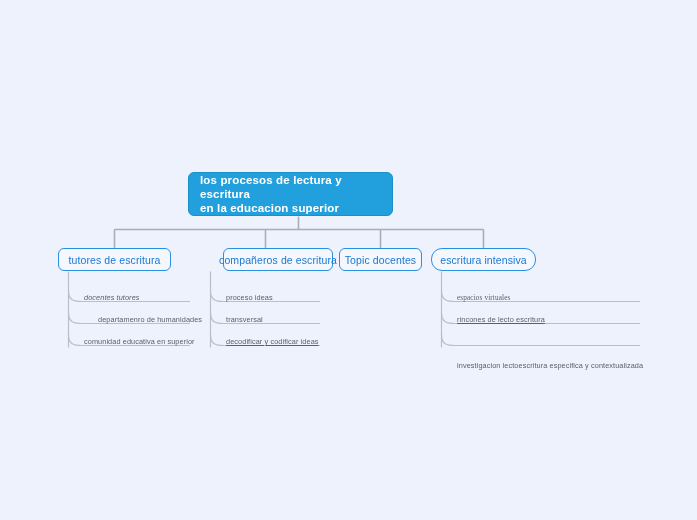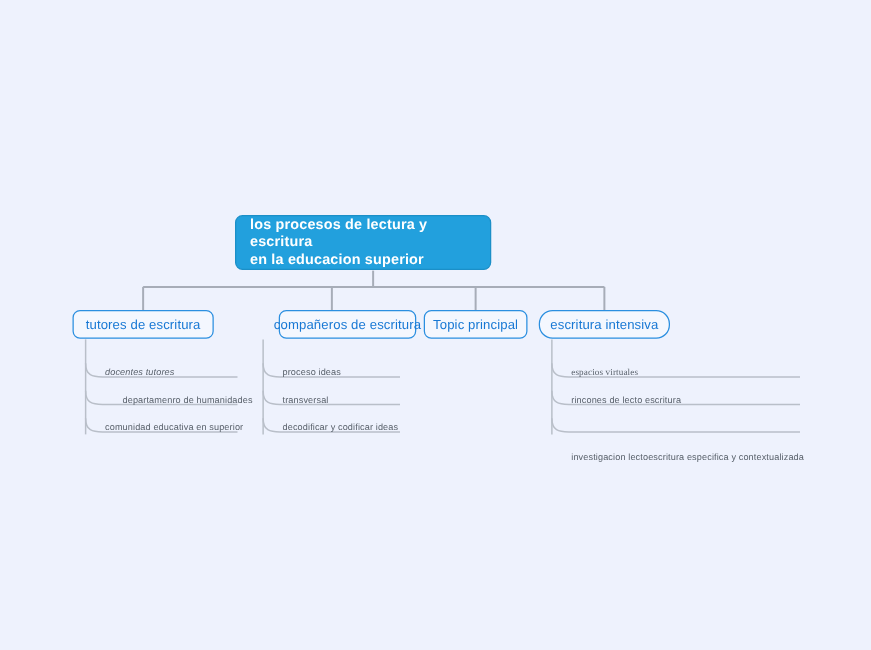--- a/index.html
+++ b/index.html
@@ -127,28 +127,28 @@
 
   <div class="root-node">
     <div>
       <span>los procesos de lectura y escritura</span>
       <span>en la educacion superior</span>
     </div>
   </div>
 
   <div class="topic-node" id="topic-0">tutores de escritura</div>
   <div class="topic-node" id="topic-1">compañeros de escritura</div>
-  <div class="topic-node" id="topic-2">Topic principal</div>
+  <div class="topic-node" id="topic-2">Topic docentes</div>
   <div class="topic-node" id="topic-3">escritura intensiva</div>
 
   <div class="leaf" style="left:82px;  top:289px; width:108px;font-style:italic;">docentes tutores</div>
   <div class="leaf" style="left:96px;  top:311px; width:108px;">departamenro de humanidades</div>
   <div class="leaf" style="left:82px;  top:333px; width:108px;">comunidad educativa en superior</div>
 
   <div class="leaf" style="left:224px; top:289px; width:96px;">proceso ideas</div>
   <div class="leaf" style="left:224px; top:311px; width:96px;">transversal</div>
-  <div class="leaf" style="left:224px; top:333px; width:96px;">decodificar  y codificar ideas</div>
+  <div class="leaf" style="left:224px; top:333px; width:96px;text-decoration:underline;">decodificar  y codificar ideas</div>
 
   <div class="leaf" style="left:455px; top:289px; width:185px;font-family:Liberation Serif, serif;">espacios virtuales</div>
-  <div class="leaf" style="left:455px; top:311px; width:185px;">rincones de lecto escritura</div>
+  <div class="leaf" style="left:455px; top:311px; width:185px;text-decoration:underline;">rincones de lecto escritura</div>
   <div class="leaf" style="left:455px; top:333px; width:185px;margin-top:24px;">investigacion lectoescritura especifica y contextualizada</div>
 
 </div>
 
 </body></html>

